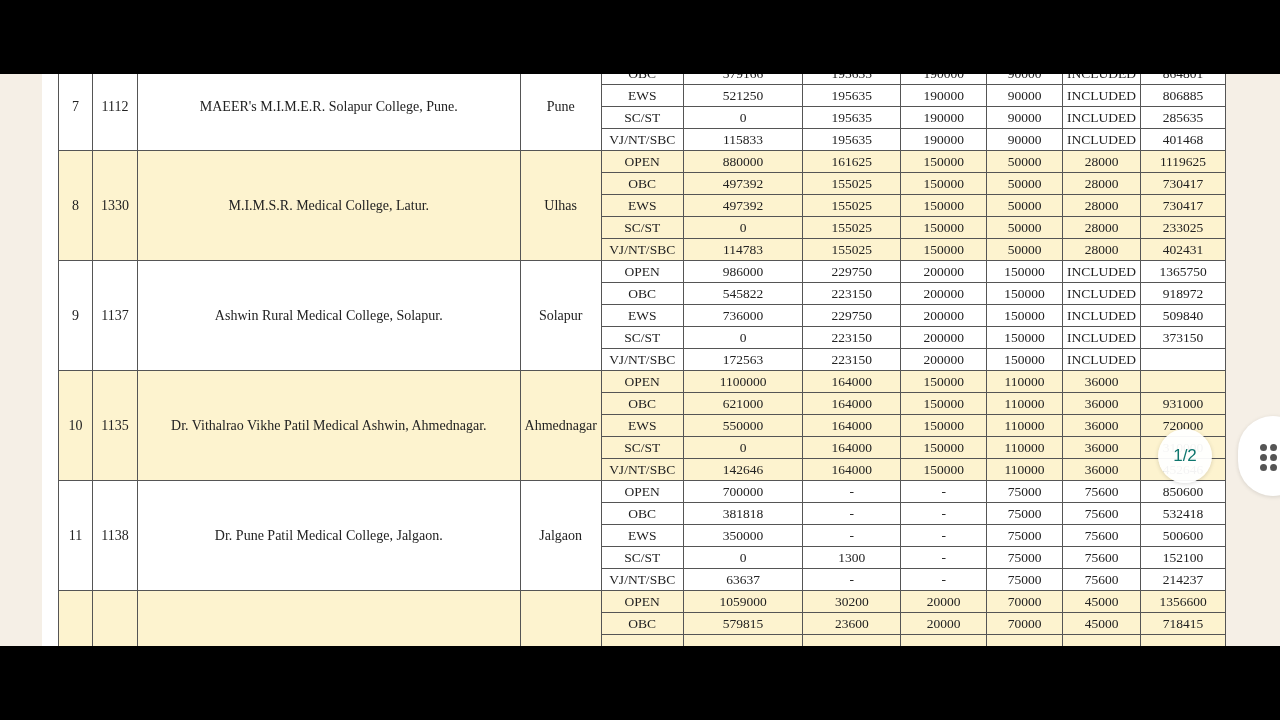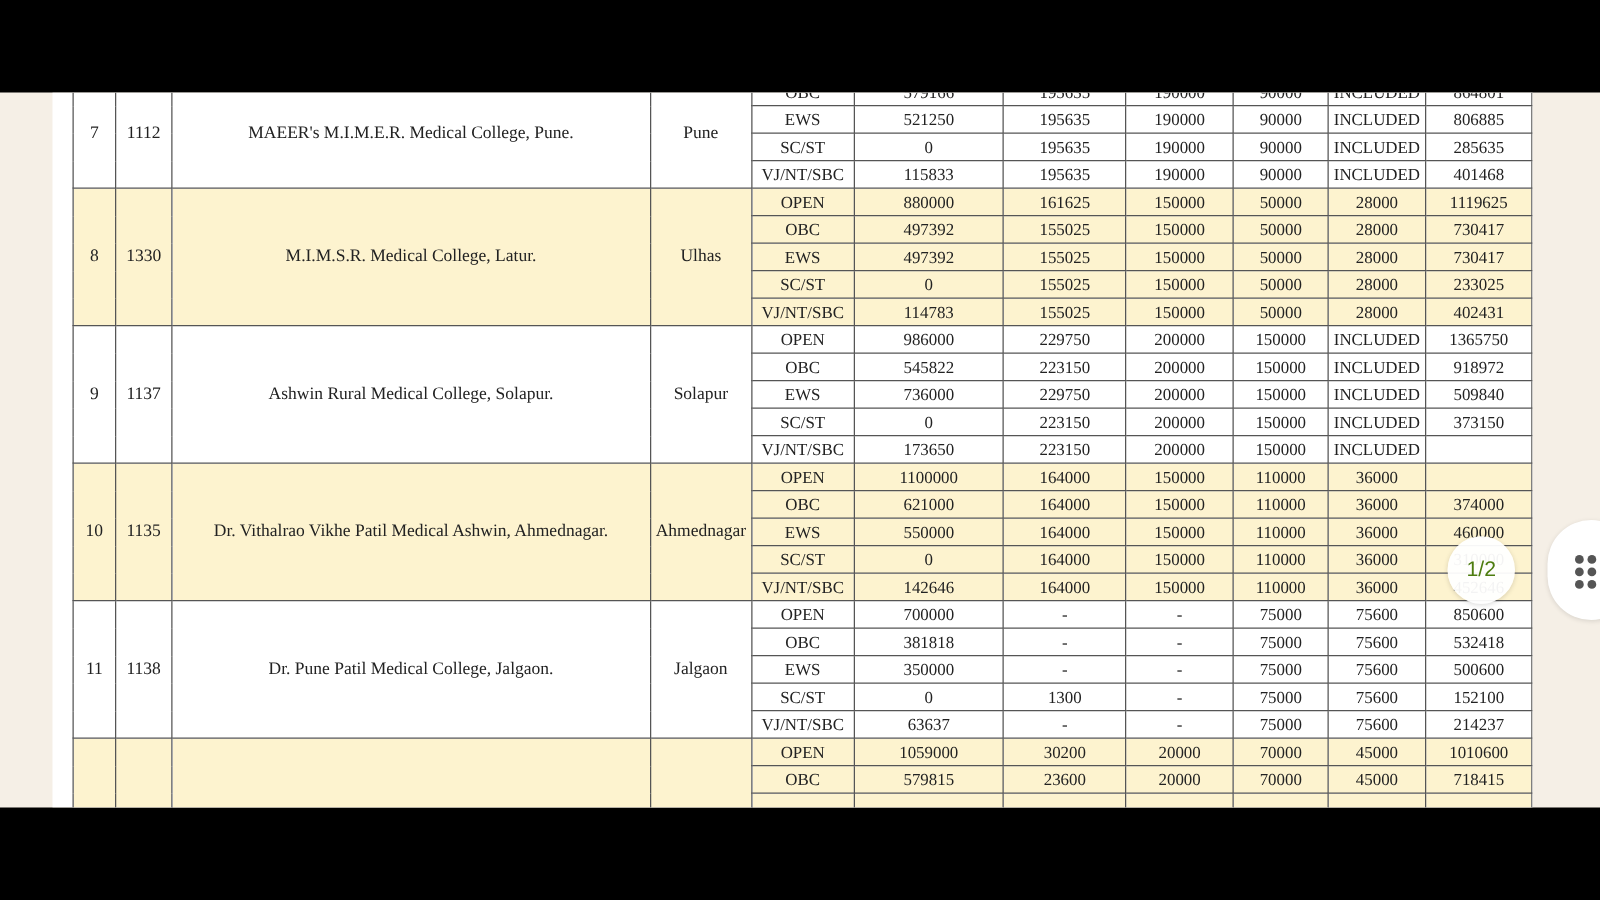--- a/index.html
+++ b/index.html
@@ -3,21 +3,21 @@
 <meta charset="utf-8">
 <style>
   html, body { margin:0; padding:0; }
   body { width:1280px; height:720px; background:#000; position:relative; overflow:hidden; font-family:"Liberation Serif", "DejaVu Serif", serif; }
   .viewer { position:absolute; left:0; top:74px; width:1280px; height:572px; background:#f5efe6; overflow:hidden; }
   .page { position:absolute; left:42px; top:0; width:1184px; height:572px; background:#ffffff; overflow:hidden; }
   table { position:absolute; left:16px; top:-12px; border-collapse:collapse; table-layout:fixed; }
   td { border:1px solid #555; font-size:13.5px; color:#222; text-align:center; padding:0; height:21px; white-space:nowrap; overflow:hidden; }
   tr.alt td { background:#fdf3cf; }
   td.big { font-size:14px; }
-  .page-indicator { position:absolute; left:1158px; top:355px; width:54px; height:54px; border-radius:50%; background:rgba(255,255,255,0.95); box-shadow:0 1px 4px rgba(0,0,0,0.15); display:flex; align-items:center; justify-content:center; font-family:"Liberation Sans", sans-serif; font-size:17px; color:#4d7c0f; }
+  .page-indicator { position:absolute; left:1158px; top:355px; width:54px; height:54px; border-radius:50%; background:rgba(255,255,255,0.95); box-shadow:0 1px 4px rgba(0,0,0,0.15); display:flex; align-items:center; justify-content:center; font-family:"Liberation Sans", sans-serif; font-size:17px; color:#0f766e; }
   .grid-btn { position:absolute; left:1238px; top:342px; width:70px; height:80px; border-radius:36px; background:#fff; box-shadow:0 1px 4px rgba(0,0,0,0.12); }
   .grid-btn .dots { position:absolute; left:22px; top:28px; display:grid; grid-template-columns:7px 7px; gap:3px; }
   .grid-btn .dots span { width:7px; height:7px; border-radius:50%; background:#555; display:block; }
 </style>
 </head>
 <body>
 
 <div class="viewer">
   <div class="page">
     <table>
@@ -31,21 +31,21 @@
           <col style="width:98px">
           <col style="width:86px">
         <col style="width:76px">
           <col style="width:78px">
           <col style="width:85px">
       </colgroup>
       <tbody id="tbody">
           <tr>
             <td rowspan="4" class="big">7</td>
             <td rowspan="4" class="big">1112</td>
-            <td rowspan="4" class="big">MAEER's M.I.M.E.R. Medical College, Pune.</td>
+            <td rowspan="4" class="big">MAEER's M.I.M.E.R. Solapur College, Pune.</td>
             <td rowspan="4" class="big">Pune</td>
             <td>OBC</td>
             <td>579166</td>
             <td>195635</td>
             <td>190000</td>
             <td>90000</td>
             <td>INCLUDED</td>
             <td>864801</td>
           </tr>
           <tr>
@@ -159,21 +159,21 @@
             <td>SC/ST</td>
             <td>0</td>
             <td>223150</td>
             <td>200000</td>
             <td>150000</td>
             <td>INCLUDED</td>
             <td>373150</td>
           </tr>
           <tr>
             <td>VJ/NT/SBC</td>
-            <td>173650</td>
+            <td>172563</td>
             <td>223150</td>
             <td>200000</td>
             <td>150000</td>
             <td>INCLUDED</td>
             <td></td>
           </tr>
           <tr class="alt">
             <td rowspan="5" class="big">10</td>
             <td rowspan="5" class="big">1135</td>
             <td rowspan="5" class="big">Dr. Vithalrao Vikhe Patil Medical Ashwin, Ahmednagar.</td>
@@ -186,30 +186,30 @@
             <td>36000</td>
             <td></td>
           </tr>
           <tr class="alt">
             <td>OBC</td>
             <td>621000</td>
             <td>164000</td>
             <td>150000</td>
             <td>110000</td>
             <td>36000</td>
-            <td>374000</td>
+            <td>931000</td>
           </tr>
           <tr class="alt">
             <td>EWS</td>
             <td>550000</td>
             <td>164000</td>
             <td>150000</td>
             <td>110000</td>
             <td>36000</td>
-            <td>460000</td>
+            <td>720000</td>
           </tr>
           <tr class="alt">
             <td>SC/ST</td>
             <td>0</td>
             <td>164000</td>
             <td>150000</td>
             <td>110000</td>
             <td>36000</td>
             <td>310000</td>
           </tr>
@@ -275,21 +275,21 @@
             <td rowspan="3" class="big"></td>
             <td rowspan="3" class="big"></td>
             <td rowspan="3" class="big"></td>
             <td rowspan="3" class="big"></td>
             <td>OPEN</td>
             <td>1059000</td>
             <td>30200</td>
             <td>20000</td>
             <td>70000</td>
             <td>45000</td>
-            <td>1010600</td>
+            <td>1356600</td>
           </tr>
           <tr class="alt">
             <td>OBC</td>
             <td>579815</td>
             <td>23600</td>
             <td>20000</td>
             <td>70000</td>
             <td>45000</td>
             <td>718415</td>
           </tr>

